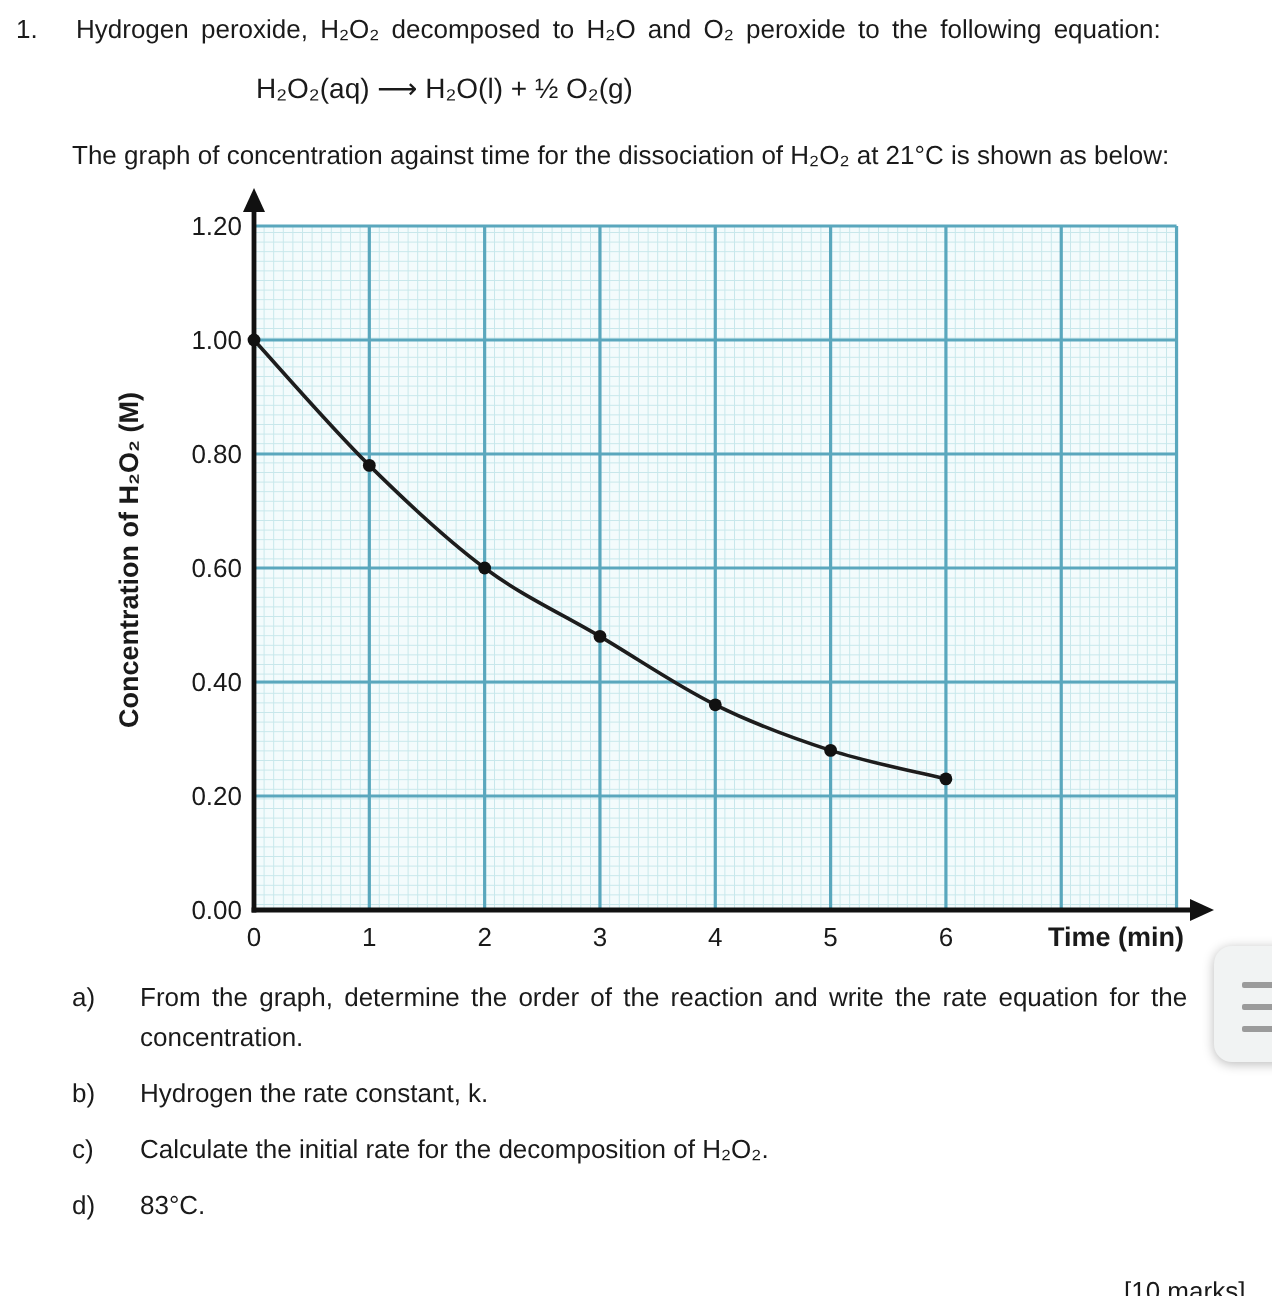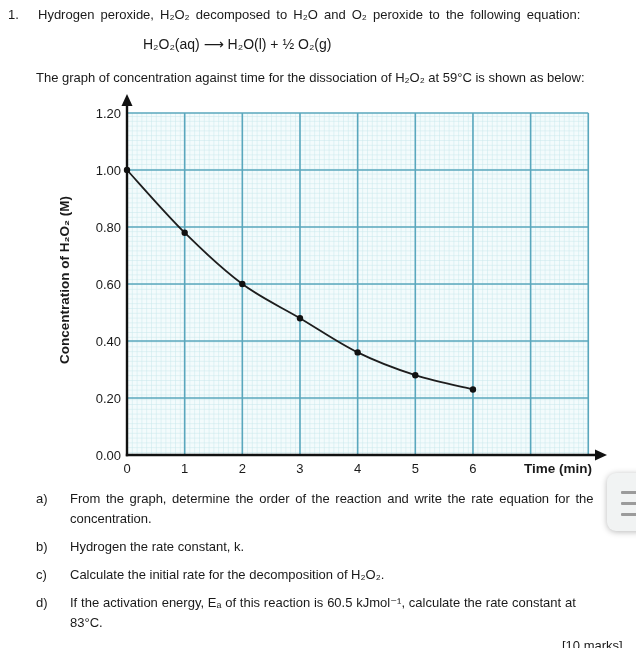--- a/index.html
+++ b/index.html
@@ -5,21 +5,21 @@
   html,body{margin:0;padding:0;}
   body{
     width:636px;height:648px;position:relative;overflow:hidden;
     background:#ffffff;
     font-family:"Liberation Sans","DejaVu Sans",sans-serif;
     color:var(--c-text,#1a1a1a);
   }
   .abs{position:absolute;}
   .qnum{left:8px;top:7px;font-size:13px;}
   .intro{left:38px;top:7px;font-size:13px;white-space:nowrap;word-spacing:2.5px;}
-  .equation{left:143px;top:36px;font-size:14px;white-space:nowrap;}
+  .equation{left:128px;top:36px;font-size:14px;white-space:nowrap;}
   .caption{left:36px;top:70px;font-size:13px;white-space:nowrap;}
   #chart-svg{position:absolute;left:55px;top:92px;}
   .questions{position:absolute;left:36px;top:489px;width:576px;}
   .part{display:flex;margin-bottom:8px;}
   .part-label{width:34px;flex:0 0 34px;font-size:13px;line-height:20px;}
   .part-text{flex:1;font-size:13px;line-height:20px;}
   .part-line{white-space:nowrap;}
   .jline-wide{word-spacing:2px;}
   .jline-slight{word-spacing:0.2px;}
   .marks{left:562px;top:638px;font-size:13px;white-space:nowrap;}
@@ -34,21 +34,21 @@
   }
   .fb-bar.b1{top:18px;} .fb-bar.b2{top:29px;} .fb-bar.b3{top:40px;}
   svg text{font-family:"Liberation Sans","DejaVu Sans",sans-serif;}
 </style>
 </head>
 <body>
 
 <div class="abs qnum">1.</div>
 <div class="abs intro">Hydrogen peroxide, H₂O₂ decomposed to H₂O and O₂ peroxide to the following equation:</div>
 <div class="abs equation">H₂O₂(aq)  ⟶  H₂O(l)  +  ½ O₂(g)</div>
-<div class="abs caption">The graph of concentration against time for the dissociation of H₂O₂ at 59°C is shown as below:</div>
+<div class="abs caption">The graph of concentration against time for the dissociation of H₂O₂ at 21°C is shown as below:</div>
 
 <svg id="chart-svg" width="555" height="395" viewBox="0 0 555 395" xmlns="http://www.w3.org/2000/svg">
   <defs>
     <pattern id="minorGrid" width="4.8" height="4.8" patternUnits="userSpaceOnUse">
       <path id="minor-grid-path" d="M 4.8 0 L 0 0 0 4.8" fill="none" stroke="#c7e7eb" stroke-width="1"></path>
     </pattern>
   </defs>
   <rect id="grid-bg" x="72" y="21" width="461.3" height="342" fill="#f3fbfc"></rect>
   <rect id="grid-minor" x="72" y="21" width="461.3" height="342" fill="url(#minorGrid)"></rect>
   <g id="g-major">
@@ -123,21 +123,20 @@
   </div>
   <div class="part">
     <div class="part-label">c)</div>
     <div class="part-text">
       <div class="part-line">Calculate the initial rate for the decomposition of H₂O₂.</div>
     </div>
   </div>
   <div class="part">
     <div class="part-label">d)</div>
     <div class="part-text">
-      <div class="part-line jline-slight">If the activation energy, Eₐ of this reaction is 60.5 kJmol⁻¹, calculate the rate constant at</div>
       <div class="part-line">83°C.</div>
     </div>
   </div>
 </div>
 
 <div class="abs marks">[10 marks]</div>
 
 <div class="abs floating-btn">
   <span>
     <span class="fb-bar b1"></span>

